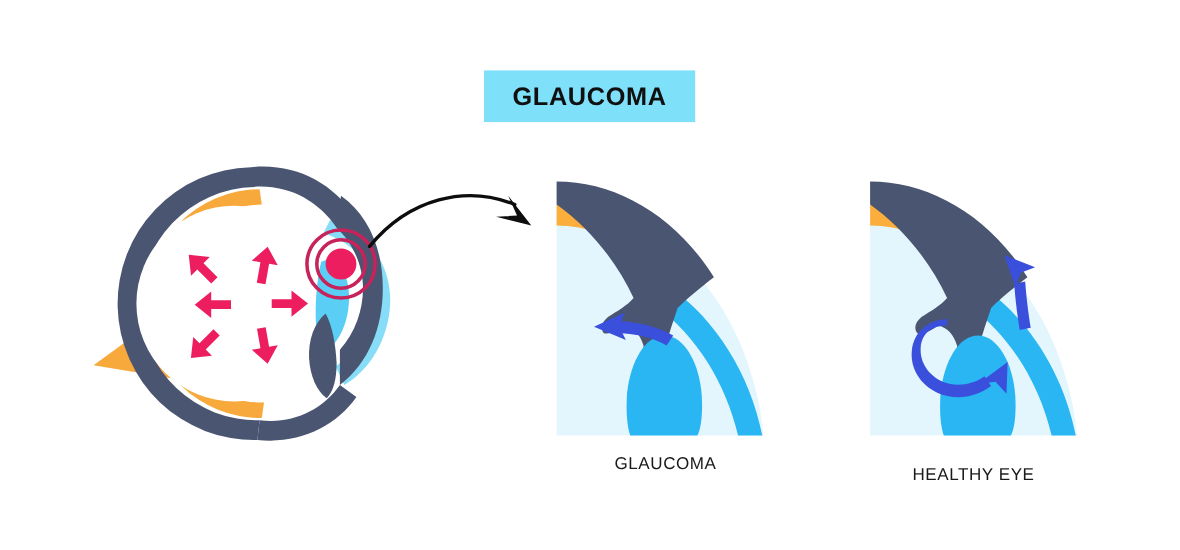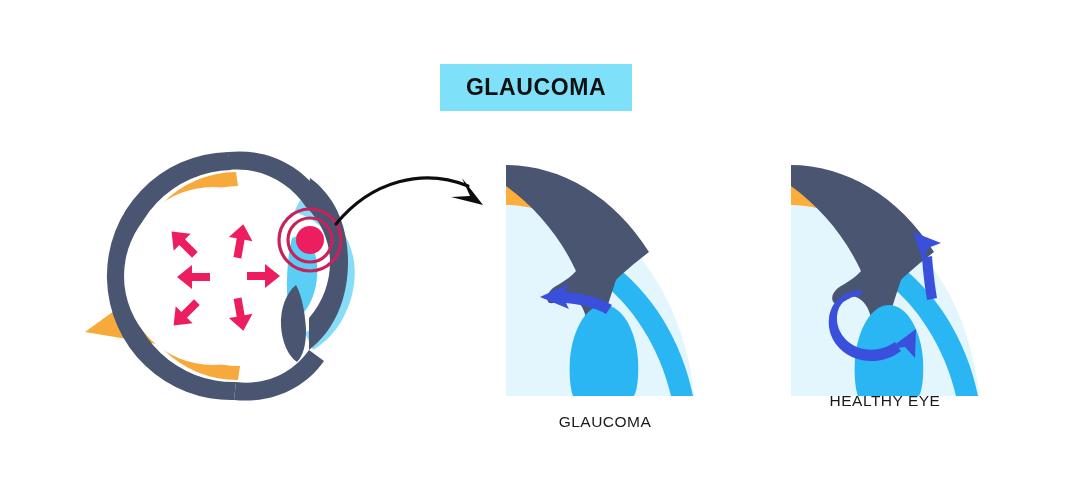--- a/index.html
+++ b/index.html
@@ -47,21 +47,21 @@
     position: absolute;
     font-family: "Liberation Sans", sans-serif;
     font-size: 15.5px;
     font-weight: normal;
     color: #1a1a1a;
     letter-spacing: 0.5px;
     white-space: nowrap;
     text-align: center;
   }
   #caption-glaucoma { left: 505px; top: 413px; width: 200px; }
-  #caption-healthy  { left: 785px; top: 392px; width: 200px; }
+  #caption-healthy  { left: 785px; top: 423px; width: 200px; }
 </style>
 </head>
 <body>
 
 <svg id="infographic" viewBox="0 0 1073 500" xmlns="http://www.w3.org/2000/svg">
 
   <rect x="0" y="0" width="1073" height="500" fill="#FFFFFF"></rect>
 
   <rect id="banner-rect" x="440" y="64" width="192" height="47" fill="#7FE0FA"></rect>
 

